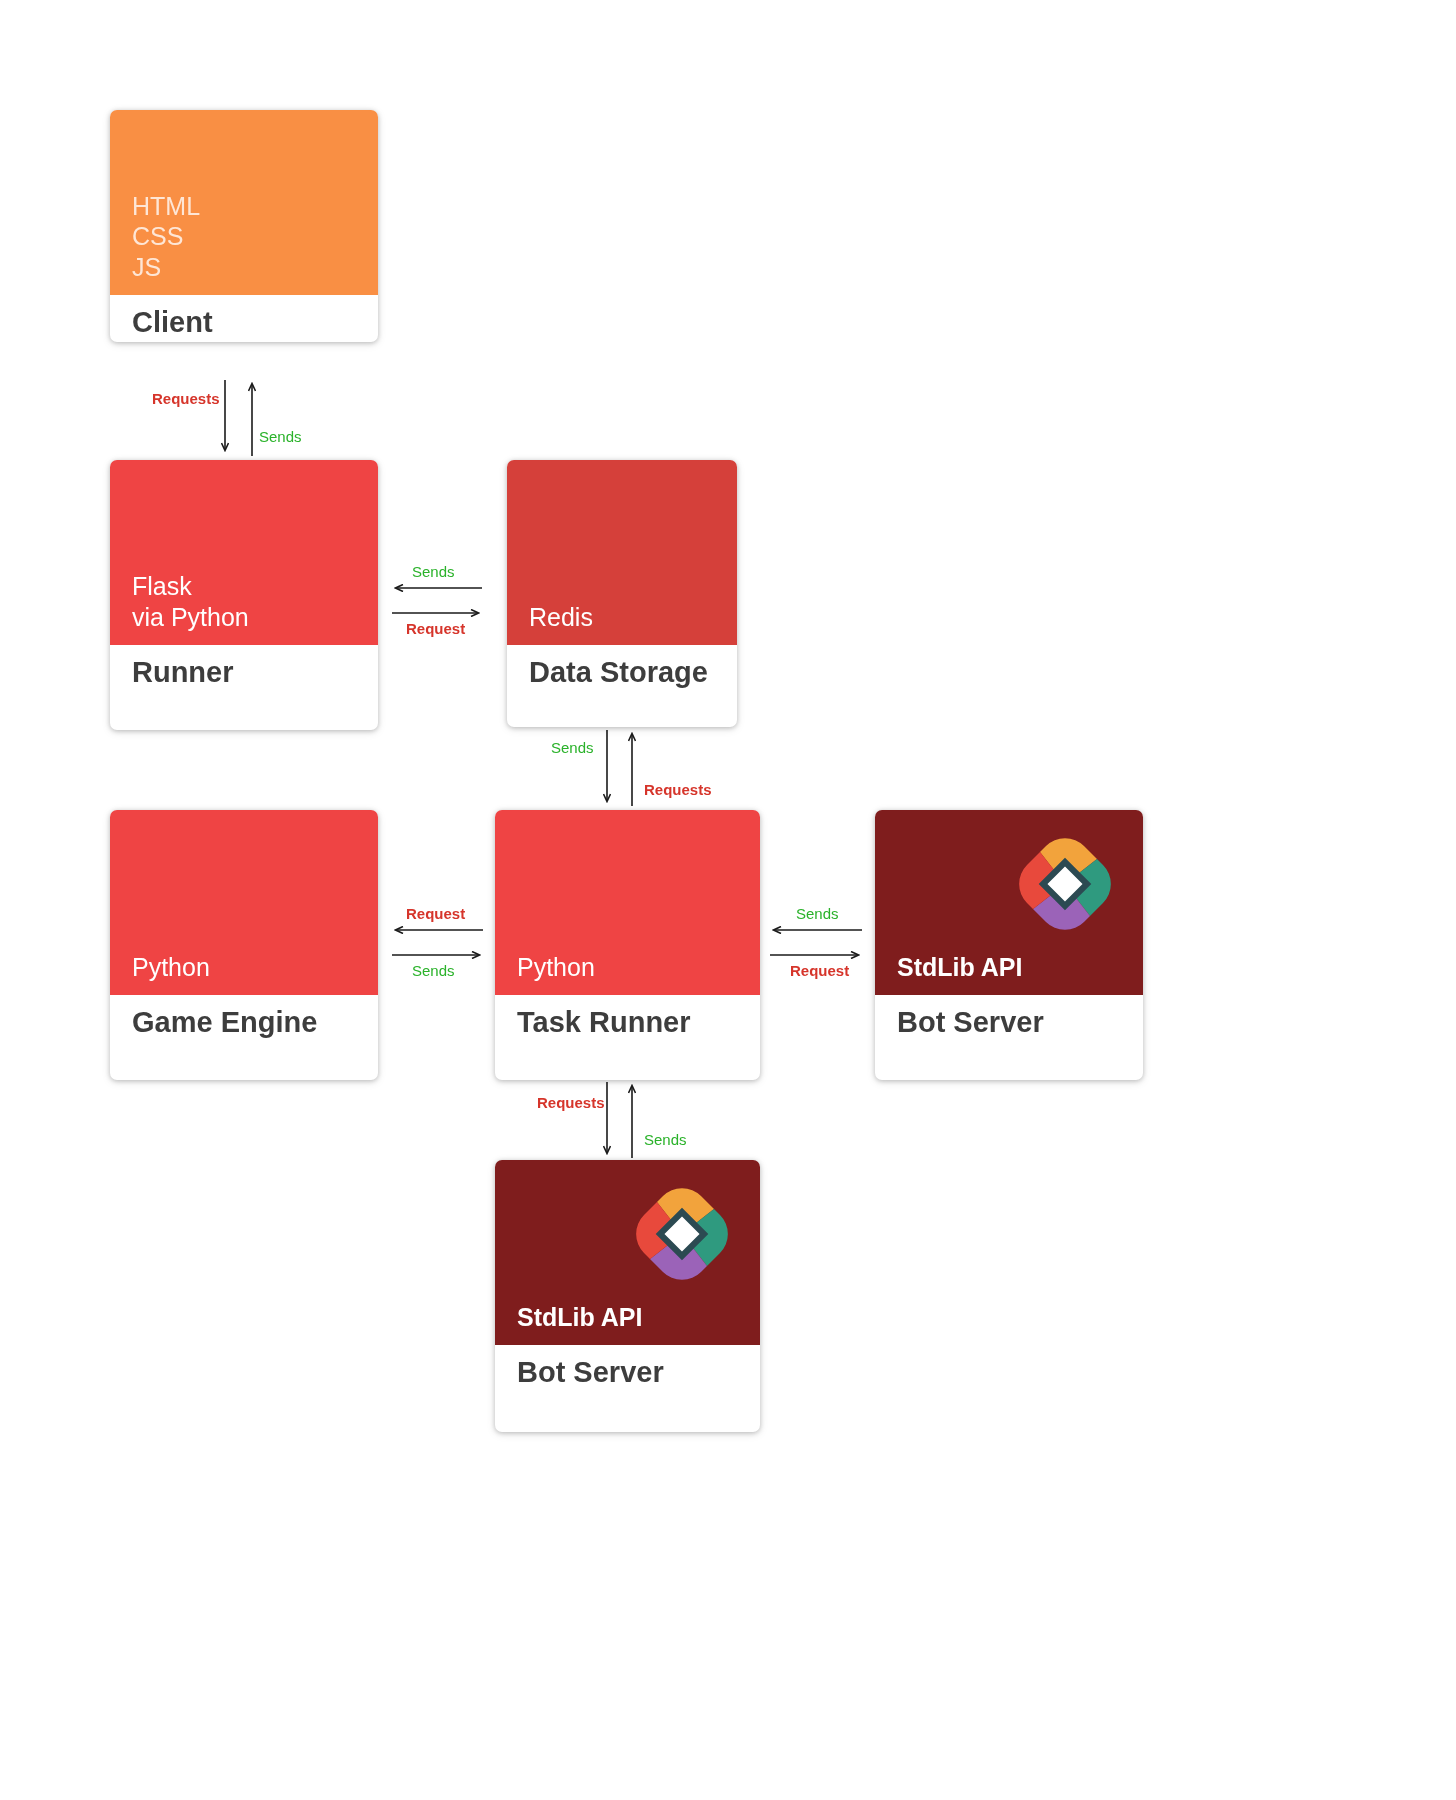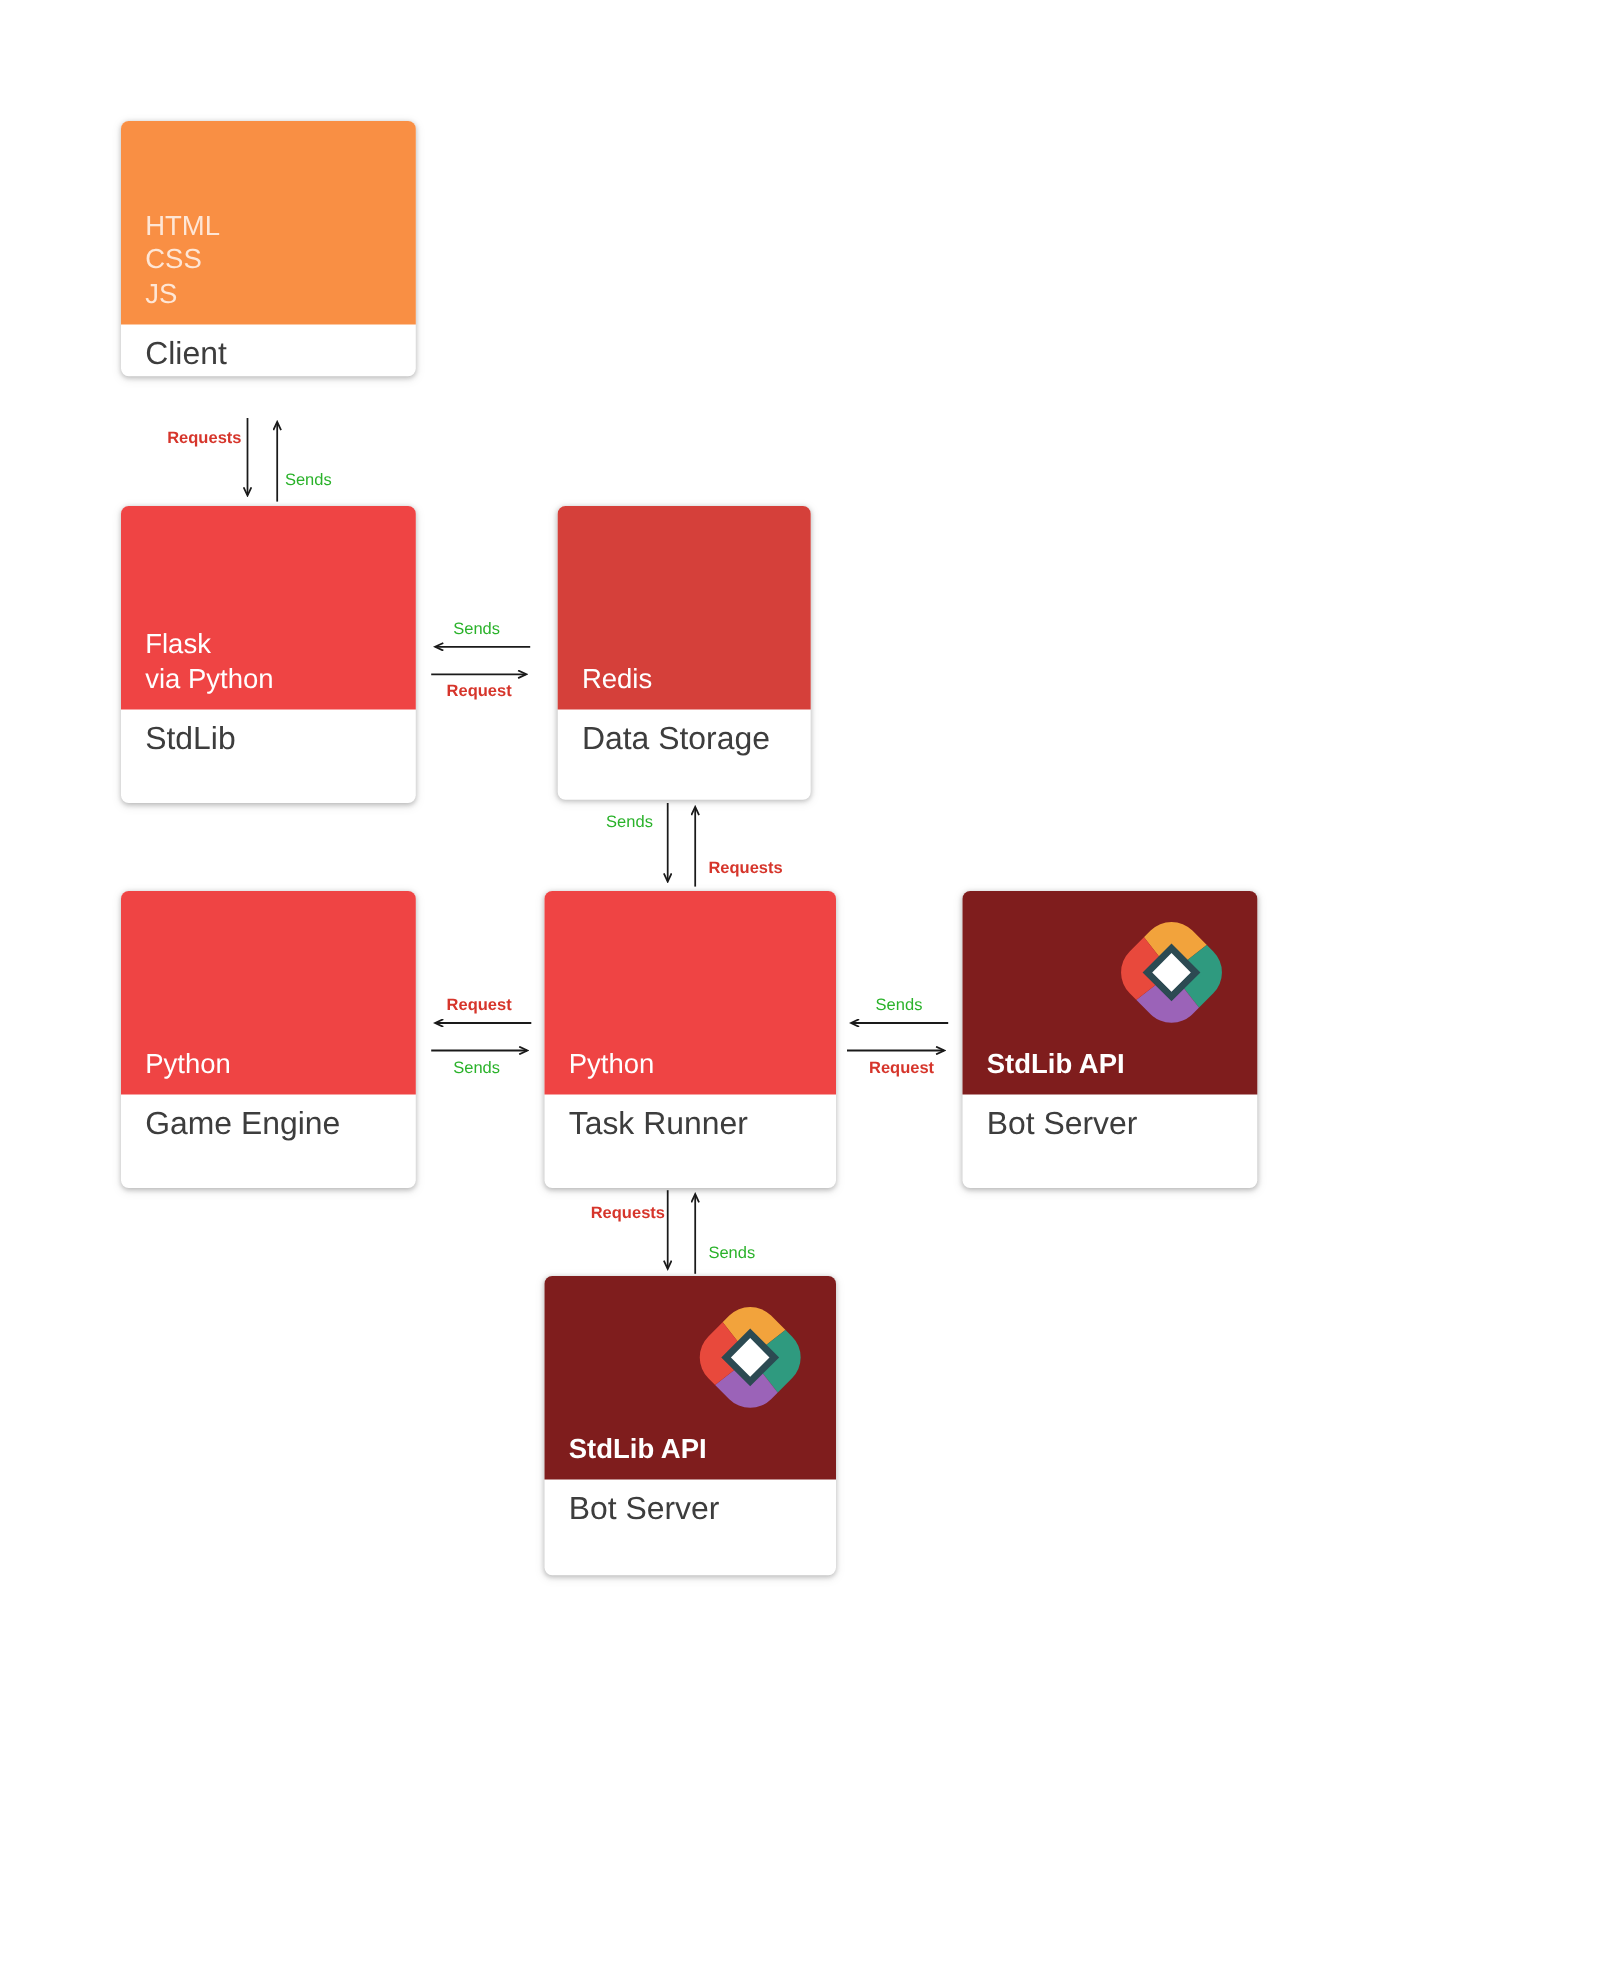--- a/index.html
+++ b/index.html
@@ -5,21 +5,21 @@
   html,body{margin:0;padding:0;background:#ffffff;}
   body{font-family:"Liberation Sans", sans-serif;}
   #canvas{position:relative;width:1456px;height:1800px;background:#ffffff;overflow:hidden;}
 
   
   .card{position:absolute;background:#ffffff;border-radius:7px;
         box-shadow:0 1px 5px rgba(0,0,0,0.22), 0 2px 10px rgba(0,0,0,0.10);}
   .card-top{position:absolute;left:0;top:0;right:0;height:185px;border-radius:7px 7px 0 0;}
   .tech{position:absolute;left:22px;bottom:13px;color:#ffffff;font-size:25px;
         line-height:1.22;white-space:pre-line;}
-  .card-label{position:absolute;left:22px;top:196px;font-size:29px;color:#3d3d3d;}
+  .card-label{position:absolute;left:22px;top:196px;font-size:29px;color:#3d3d3d;font-weight:bold;}
 
   .top-client{background:#F98F44;}
   .top-blue{background:#ef4444;}
   .top-red{background:#D5403A;}
   .top-green{background:#7f1d1d;}
   .pos-client{left:110px;top:110px;width:268px;height:232px;}
   .pos-backend{left:110px;top:460px;width:268px;height:270px;}
   .pos-redis{left:507px;top:460px;width:230px;height:267px;}
   .pos-game{left:110px;top:810px;width:268px;height:270px;}
   .pos-task{left:495px;top:810px;width:265px;height:270px;}
@@ -90,21 +90,21 @@
 JS</div>
     </div>
     <div class="card-label">Client</div>
   </div>
 
   <div class="card pos-backend">
     <div class="card-top top-blue">
       <div class="tech">Flask
 via Python</div>
     </div>
-    <div class="card-label">StdLib</div>
+    <div class="card-label">Runner</div>
   </div>
 
   <div class="card pos-redis">
     <div class="card-top top-red">
       <div class="tech">Redis</div>
     </div>
     <div class="card-label">Data Storage</div>
   </div>
 
   <div class="card pos-game">

